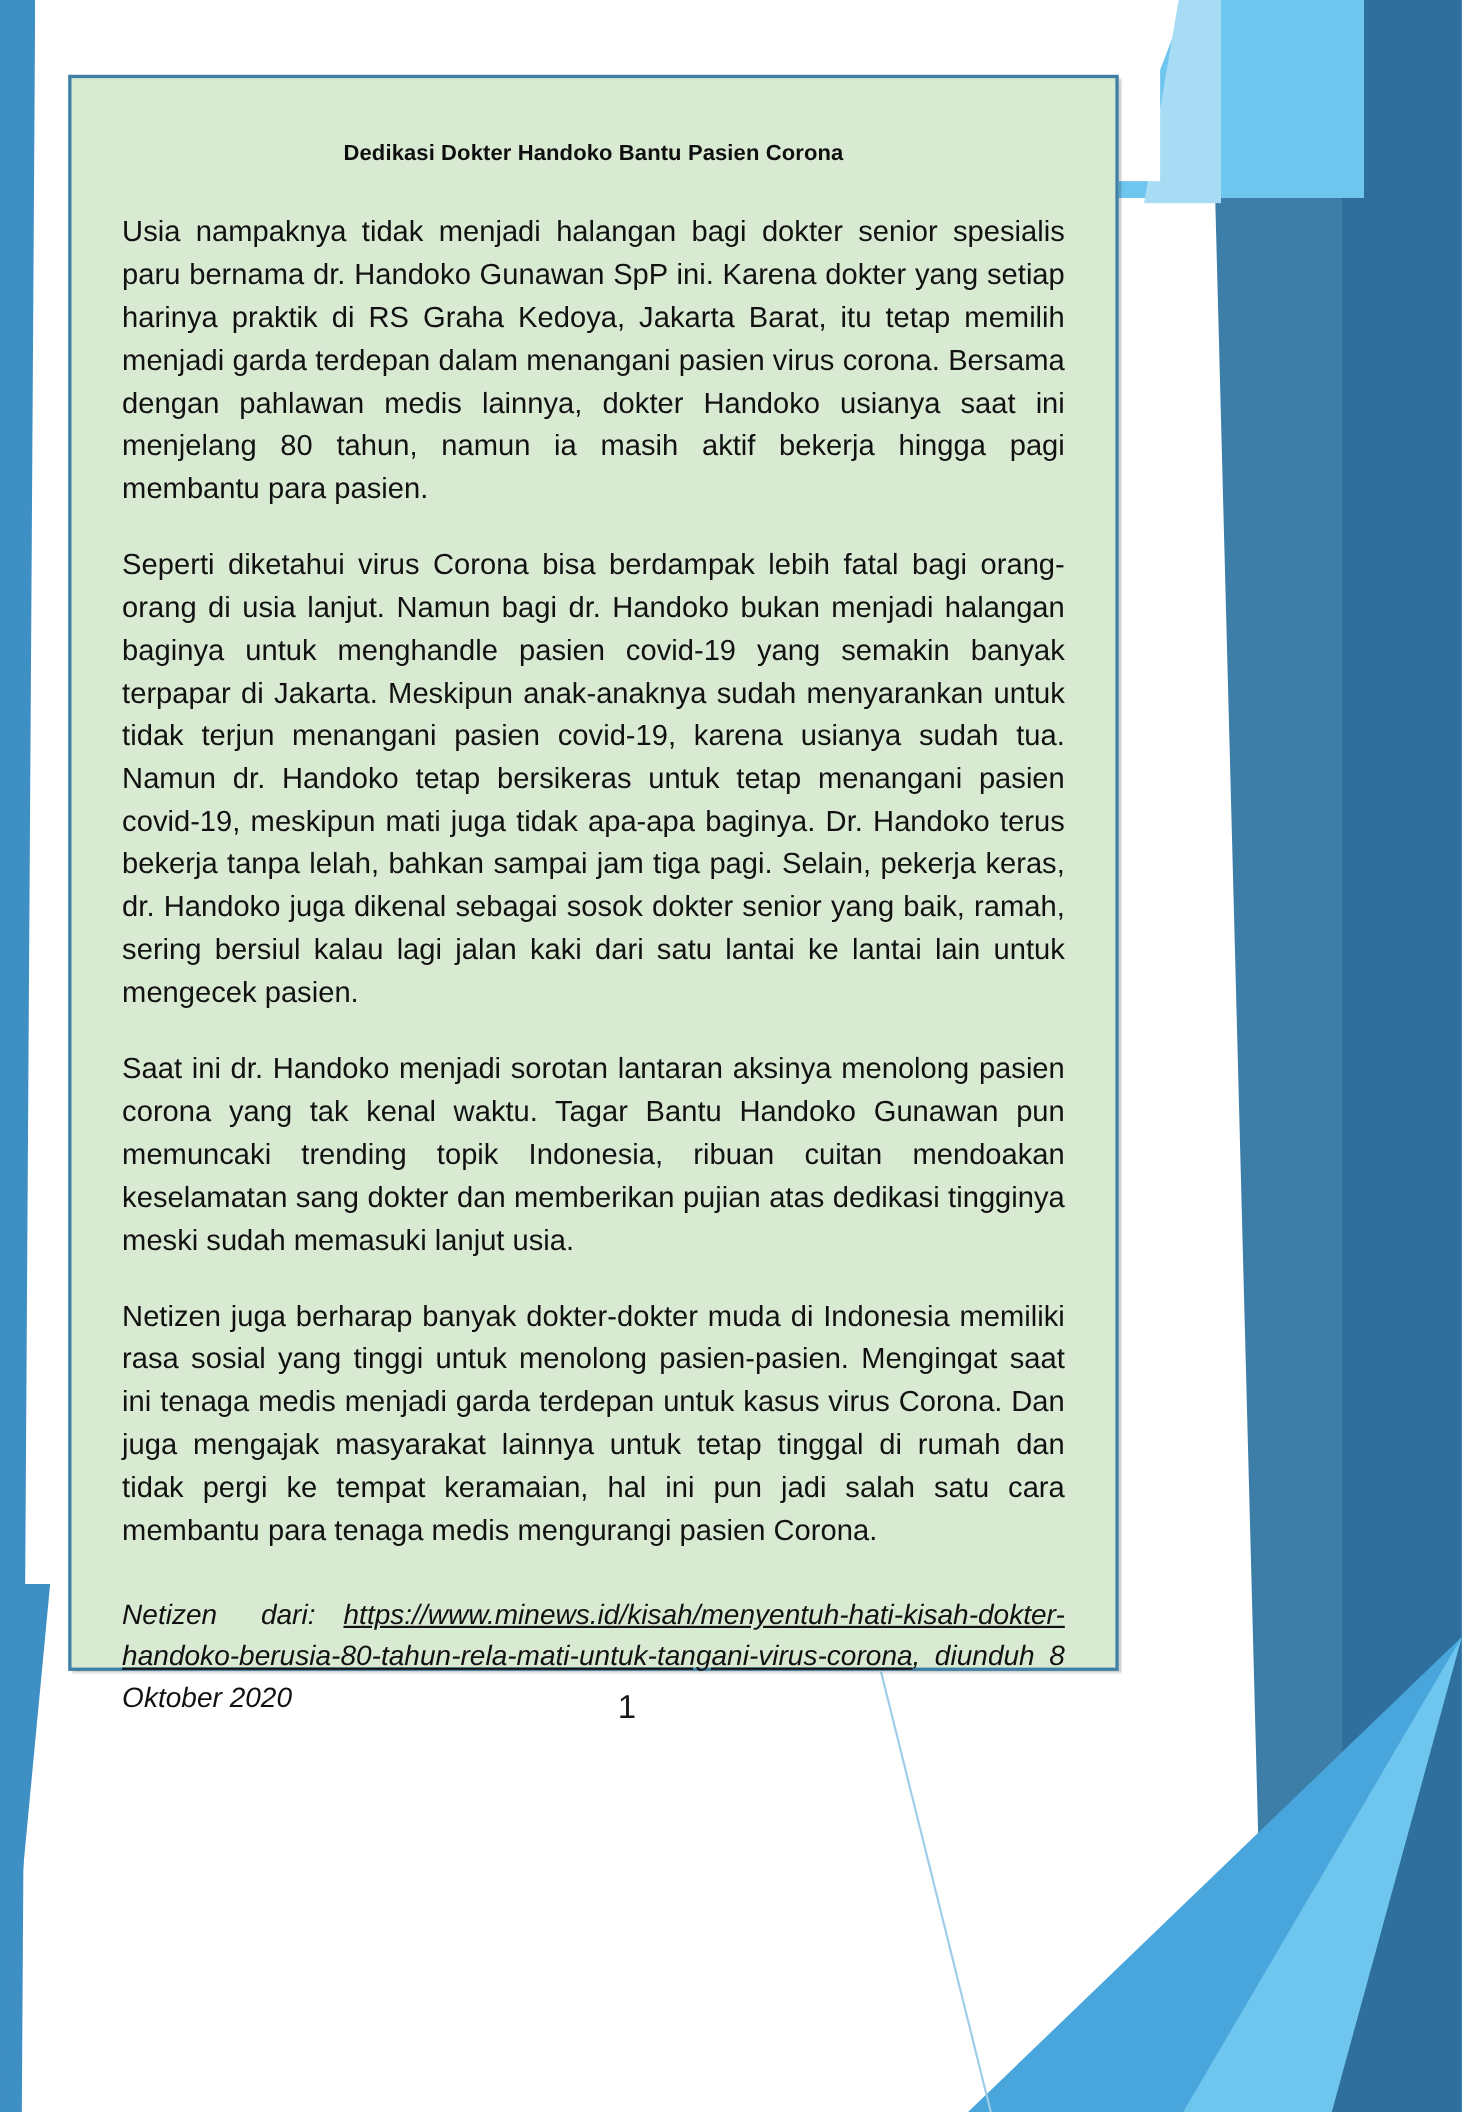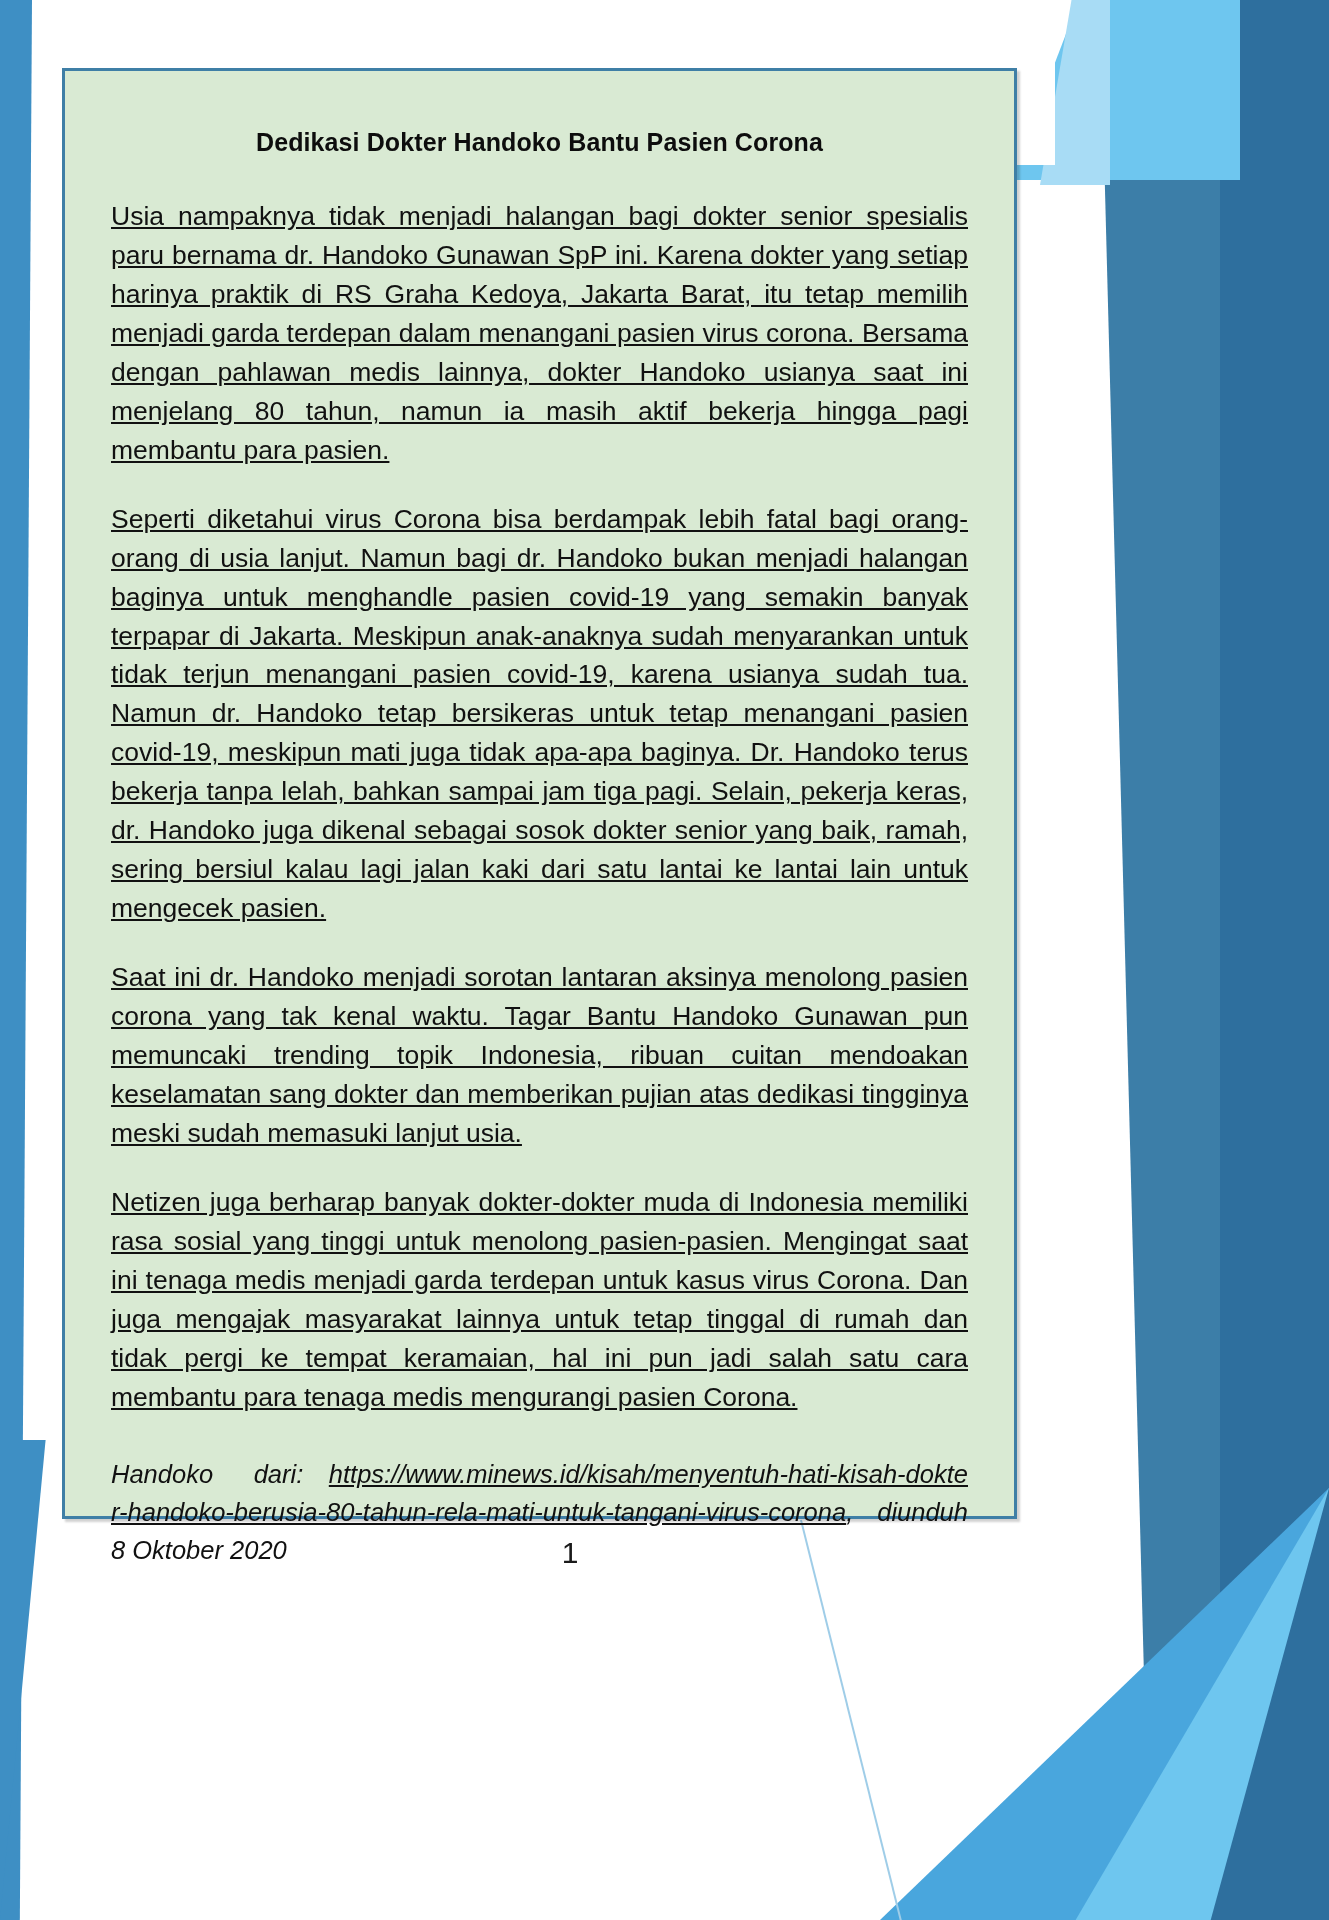--- a/index.html
+++ b/index.html
@@ -46,39 +46,38 @@
     box-sizing: border-box;
     box-shadow: 3px 3px 2px rgba(0,0,0,0.18);
   }
   #card-inner {
     padding: 56px 46px 0 46px;
   }
 
   #doc-title {
     font-family: "Liberation Sans", sans-serif;
     font-weight: bold;
-    font-size: 25px;
+    font-size: 20px;
     color: #0d0d0d;
     text-align: center;
     letter-spacing: 0.1px;
     margin: 0 0 40px 0;
     line-height: 1.2;
   }
 
   .para {
     font-family: "Liberation Sans", sans-serif;
     font-size: 26.5px;
     line-height: 1.47;
     color: #111111;
     text-align: justify;
     text-justify: inter-word;
     margin: 0 0 30px 0;
     -webkit-hyphens: none;
     hyphens: none;
-    text-decoration: underline;
   }
   .para:last-child { margin-bottom: 0; }
 
   #citation {
     font-family: "Liberation Sans", sans-serif;
     font-style: italic;
     font-size: 25.5px;
     line-height: 1.5;
     color: #111111;
     text-align: justify;
@@ -148,20 +147,20 @@
       <div id="doc-title">Dedikasi Dokter Handoko Bantu Pasien Corona</div>
 
       <p class="para">Usia nampaknya tidak menjadi halangan bagi dokter senior spesialis paru bernama dr. Handoko Gunawan SpP ini. Karena dokter yang setiap harinya praktik di RS Graha Kedoya, Jakarta Barat, itu tetap memilih menjadi garda terdepan dalam menangani pasien virus corona. Bersama dengan pahlawan medis lainnya, dokter Handoko usianya saat ini menjelang 80 tahun, namun ia masih aktif bekerja hingga pagi membantu para pasien.</p>
 
       <p class="para">Seperti diketahui virus Corona bisa berdampak lebih fatal bagi orang-orang di usia lanjut. Namun bagi dr. Handoko bukan menjadi halangan baginya untuk menghandle pasien covid-19 yang semakin banyak terpapar di Jakarta. Meskipun anak-anaknya sudah menyarankan untuk tidak terjun menangani pasien covid-19, karena usianya sudah tua. Namun dr. Handoko tetap bersikeras untuk tetap menangani pasien covid-19, meskipun mati juga tidak apa-apa baginya. Dr. Handoko terus bekerja tanpa lelah, bahkan sampai jam tiga pagi. Selain, pekerja keras, dr. Handoko juga dikenal sebagai sosok dokter senior yang baik, ramah, sering bersiul kalau lagi jalan kaki dari satu lantai ke lantai lain untuk mengecek pasien.</p>
 
       <p class="para">Saat ini dr. Handoko menjadi sorotan lantaran aksinya menolong pasien corona yang tak kenal waktu. Tagar Bantu Handoko Gunawan pun memuncaki trending topik Indonesia, ribuan cuitan mendoakan keselamatan sang dokter dan memberikan pujian atas dedikasi tingginya meski sudah memasuki lanjut usia.</p>
 
       <p class="para">Netizen juga berharap banyak dokter-dokter muda di Indonesia memiliki rasa sosial yang tinggi untuk menolong pasien-pasien. Mengingat saat ini tenaga medis menjadi garda terdepan untuk kasus virus Corona. Dan juga mengajak masyarakat lainnya untuk tetap tinggal di rumah dan tidak pergi ke tempat keramaian, hal ini pun jadi salah satu cara membantu para tenaga medis mengurangi pasien Corona.</p>
 
-      <p id="citation"><span>Handoko  dari: </span><a class="cite-url" href="#">https://www.minews.id/kisah/menyentuh-hati-kisah-dokter-handoko-berusia-80-tahun-rela-mati-untuk-tangani-virus-corona</a><span>, diunduh 8 Oktober 2020</span></p>
+      <p id="citation"><span>Netizen  dari: </span><a class="cite-url" href="#">https://www.minews.id/kisah/menyentuh-hati-kisah-dokter-handoko-berusia-80-tahun-rela-mati-untuk-tangani-virus-corona</a><span>, diunduh 8 Oktober 2020</span></p>
 
     </div>
   </div>
 
   <div id="page-number">1</div>
 
 </div>
 
 </body></html>

